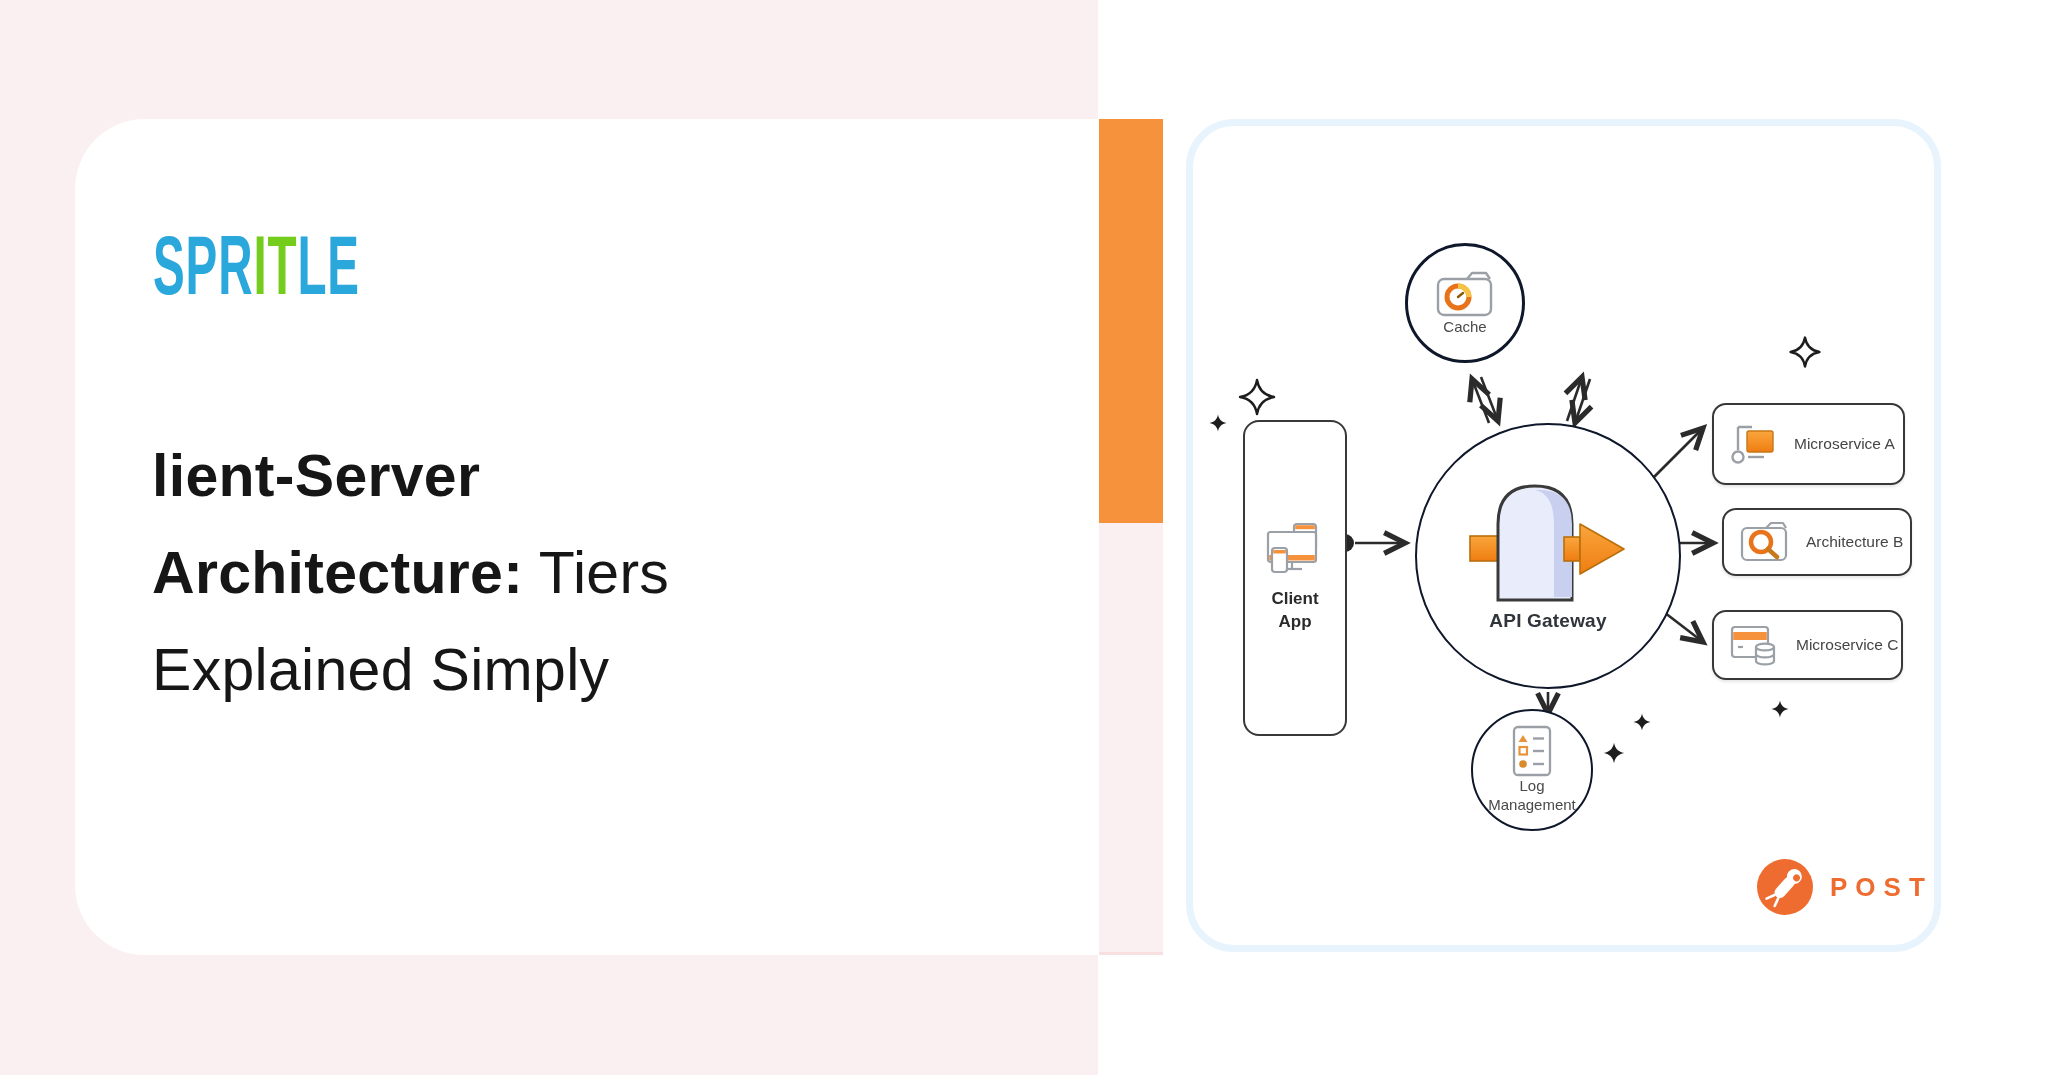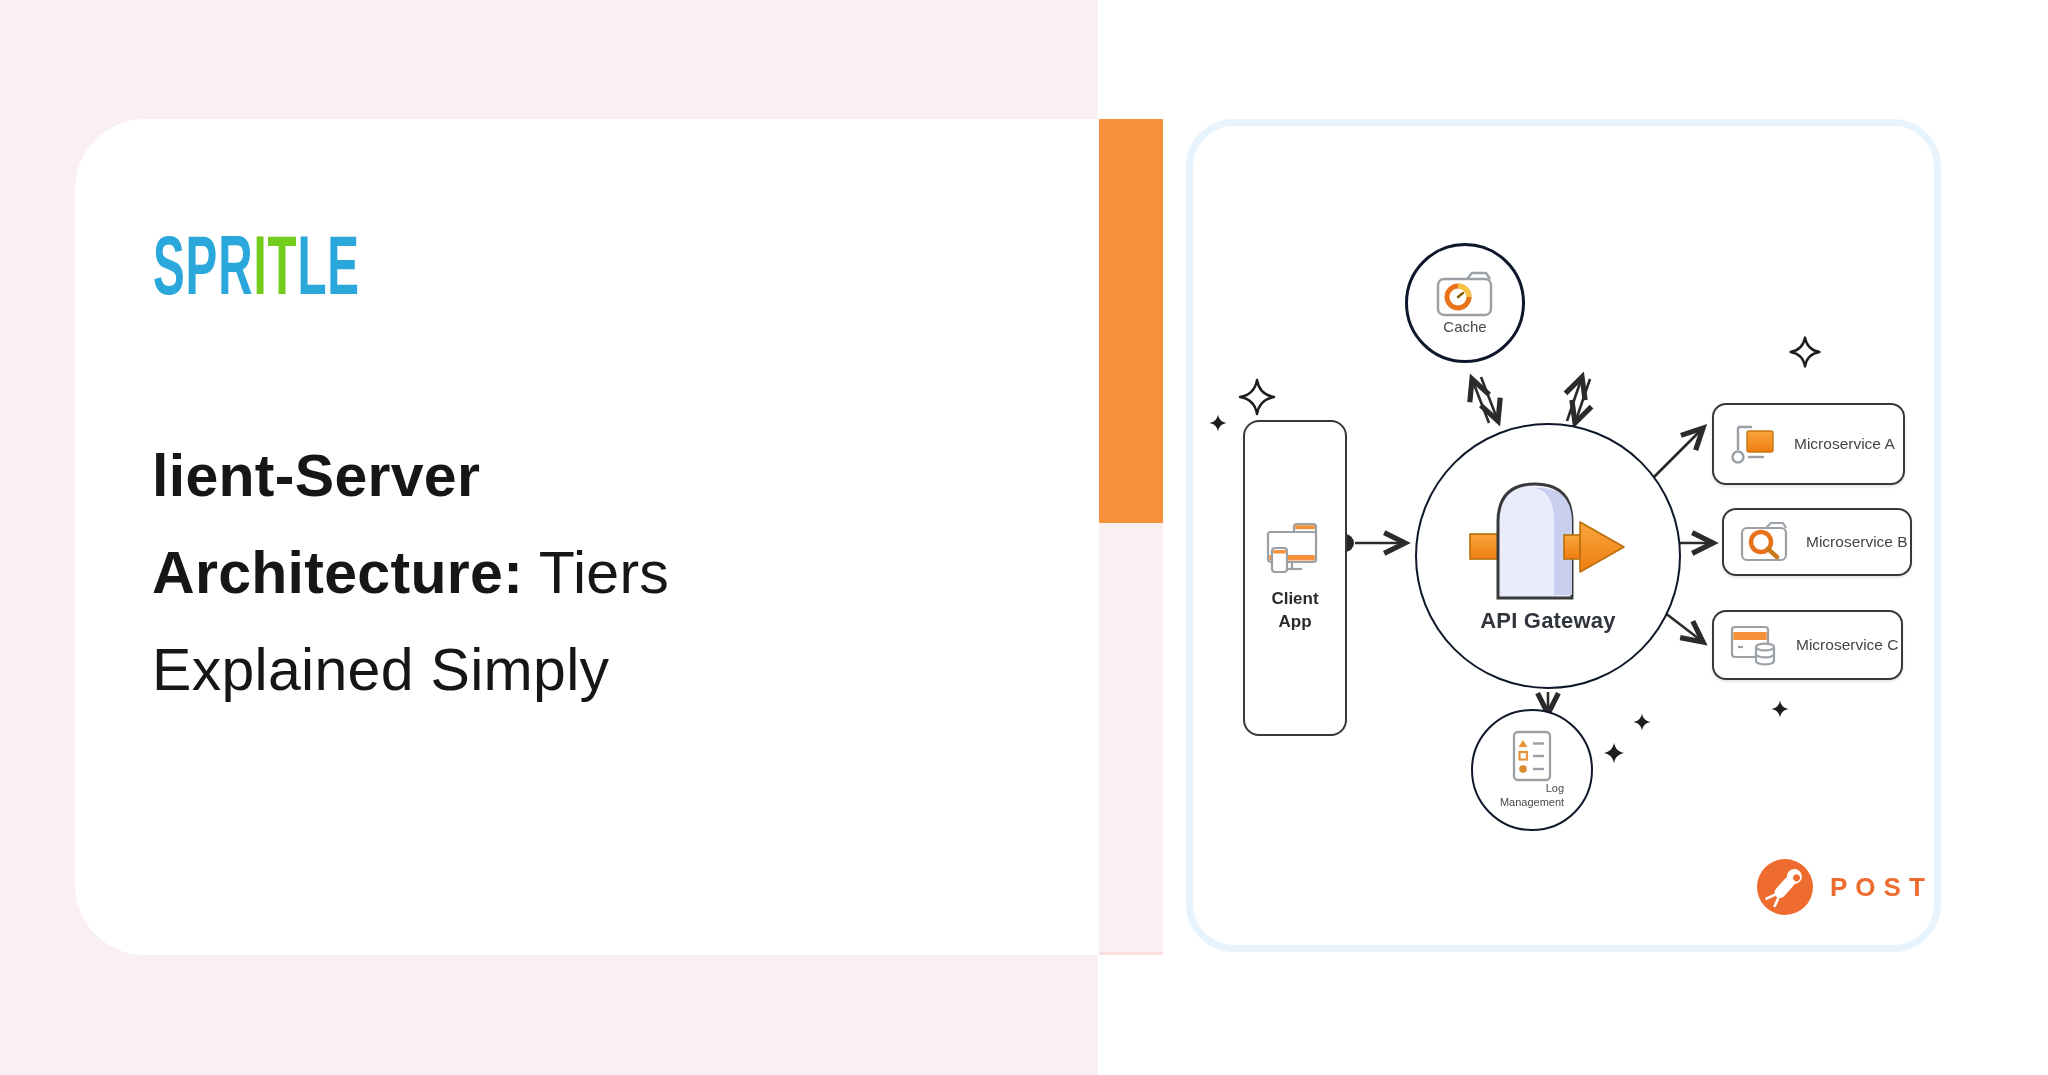--- a/index.html
+++ b/index.html
@@ -40,23 +40,23 @@
         align-items:center;justify-content:center;box-sizing:border-box;}
   .circle{border:3px solid #0f172a;border-radius:50%;}
   .rbox{border:2.5px solid #383838;border-radius:14px;box-shadow:0 2px 3px rgba(0,0,0,.10);}
   .node-label{font-size:15px;color:#4a4a4a;text-align:center;line-height:1.25;}
 
   .cache-node{left:212px;top:117px;width:120px;height:120px;}
   .idp-node{left:355px;top:113px;width:126px;height:126px;}
   .client-node{left:50px;top:294px;width:104px;height:316px;border-radius:16px;border-width:2.5px;border-style:solid;border-color:#383838;}
   .client-label{font-size:17px;font-weight:700;color:#2b2b2b;text-align:center;line-height:1.35;margin-top:10px;}
   .gateway-node{left:222px;top:297px;width:266px;height:266px;border-width:2.5px;}
-  .gw-label{font-size:22px;font-weight:700;color:#30343b;letter-spacing:0.2px;margin-top:8px;text-align:right;}
+  .gw-label{font-size:19px;font-weight:700;color:#30343b;letter-spacing:0.2px;margin-top:8px;text-align:right;}
   .log-node{left:278px;top:583px;width:122px;height:122px;border-width:2.5px;}
-  .log-node .node-label{font-size:11px;text-align:right;}
+  .log-node .node-label{font-size:15px;}
 
   .ms-box{position:absolute;display:flex;align-items:center;box-sizing:border-box;background:#fff;}
   .ms-a{left:519px;top:277px;width:193px;height:82px;}
   .ms-b{left:529px;top:382px;width:190px;height:68px;}
   .ms-c{left:519px;top:484px;width:191px;height:70px;}
   .ms-box .icon{margin-left:16px;}
   .ms-label{font-size:15.5px;color:#454545;margin-left:18px;}
 
   
   .postman{left:563px;top:732px;display:flex;align-items:center;}
@@ -181,21 +181,21 @@
     <div class="ms-label">Microservice A</div>
   </div>
 
   <div class="ms-box rbox ms-b">
     <svg class="icon" width="48" height="42" viewBox="0 0 48 42">
       <path d="M26,7 l5,-5 h12 l3,5" fill="#ffffff" stroke="#9aa0a6" stroke-width="2.2" stroke-linejoin="round"></path>
       <rect x="2" y="7" width="44" height="32" rx="5" fill="#ffffff" stroke="#9aa0a6" stroke-width="2.2"></rect>
       <circle cx="21" cy="21" r="10" fill="#ffffff" stroke="#E8731A" stroke-width="4.5"></circle>
       <line x1="28" y1="28" x2="37" y2="36" stroke="#C87A1B" stroke-width="4.5" stroke-linecap="round"></line>
     </svg>
-    <div class="ms-label">Microservice B</div>
+    <div class="ms-label">Architecture B</div>
   </div>
 
   <div class="ms-box rbox ms-c">
     <svg class="icon" width="48" height="44" viewBox="0 0 48 44">
       <rect x="2" y="4" width="36" height="30" rx="3" fill="#ffffff" stroke="#9aa0a6" stroke-width="2.2"></rect>
       <rect x="3.2" y="9" width="33.6" height="8" fill="#F6923B"></rect>
       <line x1="8" y1="24" x2="13" y2="24" stroke="#9aa0a6" stroke-width="2.2"></line>
       <g stroke="#9aa0a6" stroke-width="2.2" fill="#ffffff">
         <path d="M26,24 q9,-4.5 18,0 v14 q-9,4.5 -18,0 Z" fill="#ffffff" stroke="none"></path>
         <ellipse cx="35" cy="24" rx="9" ry="3.4"></ellipse>

